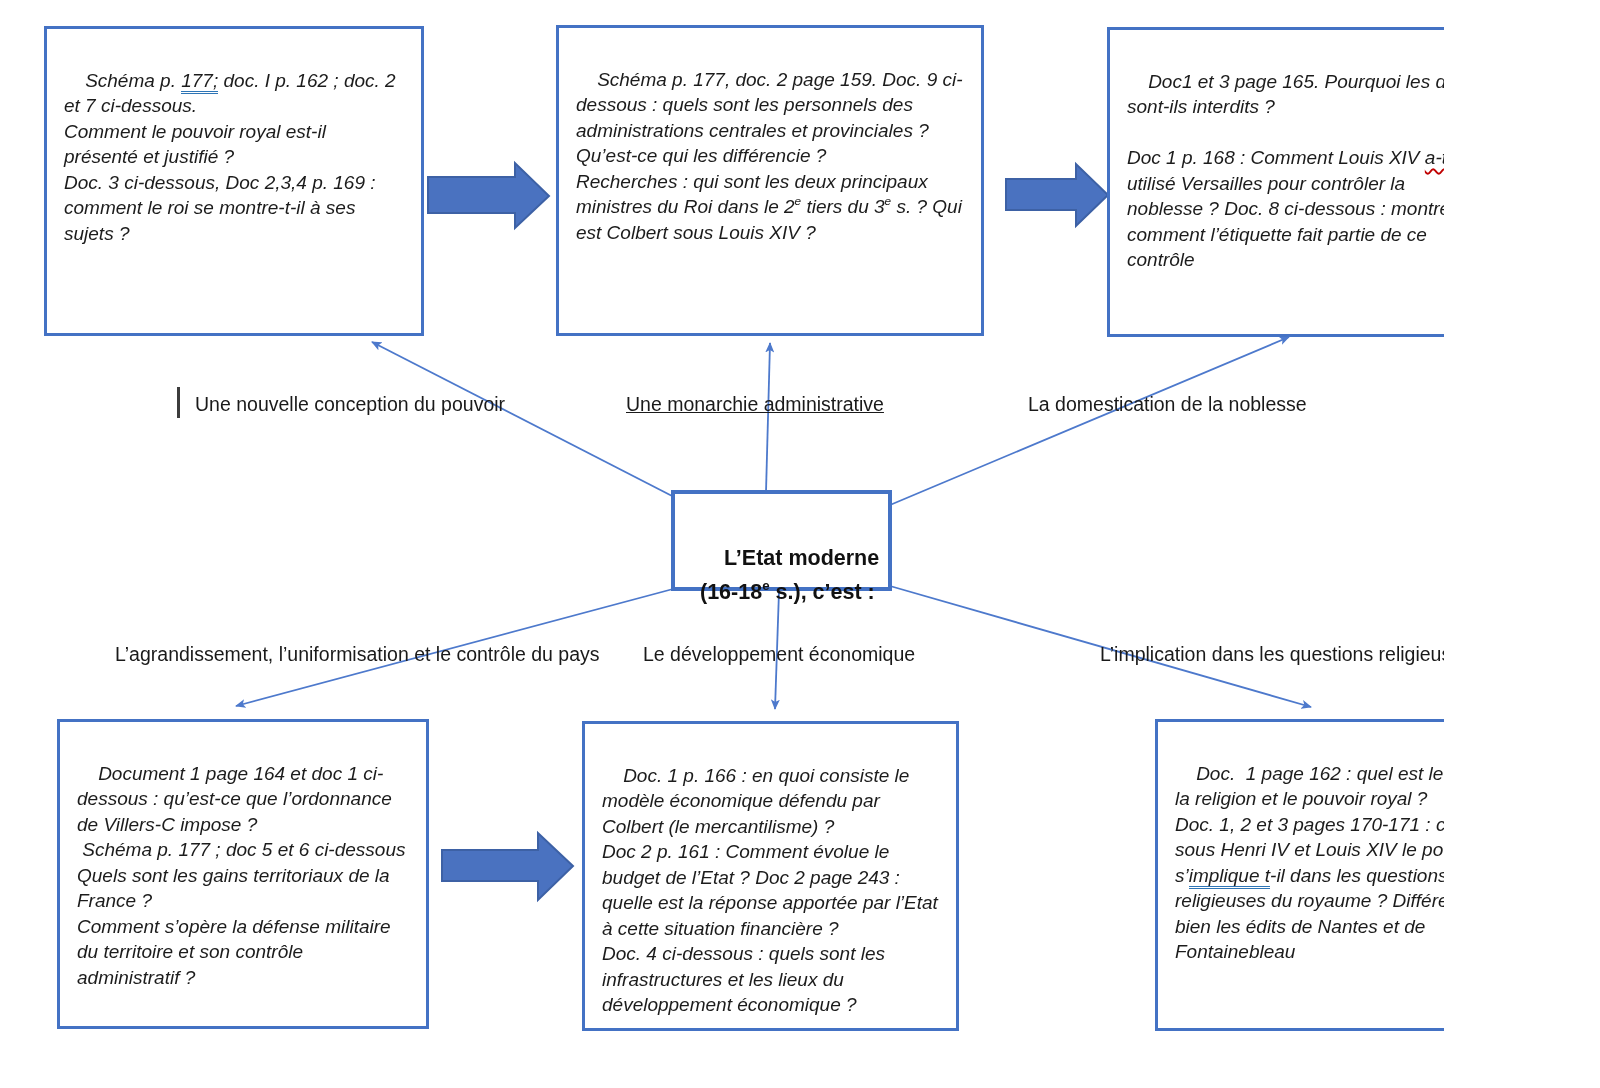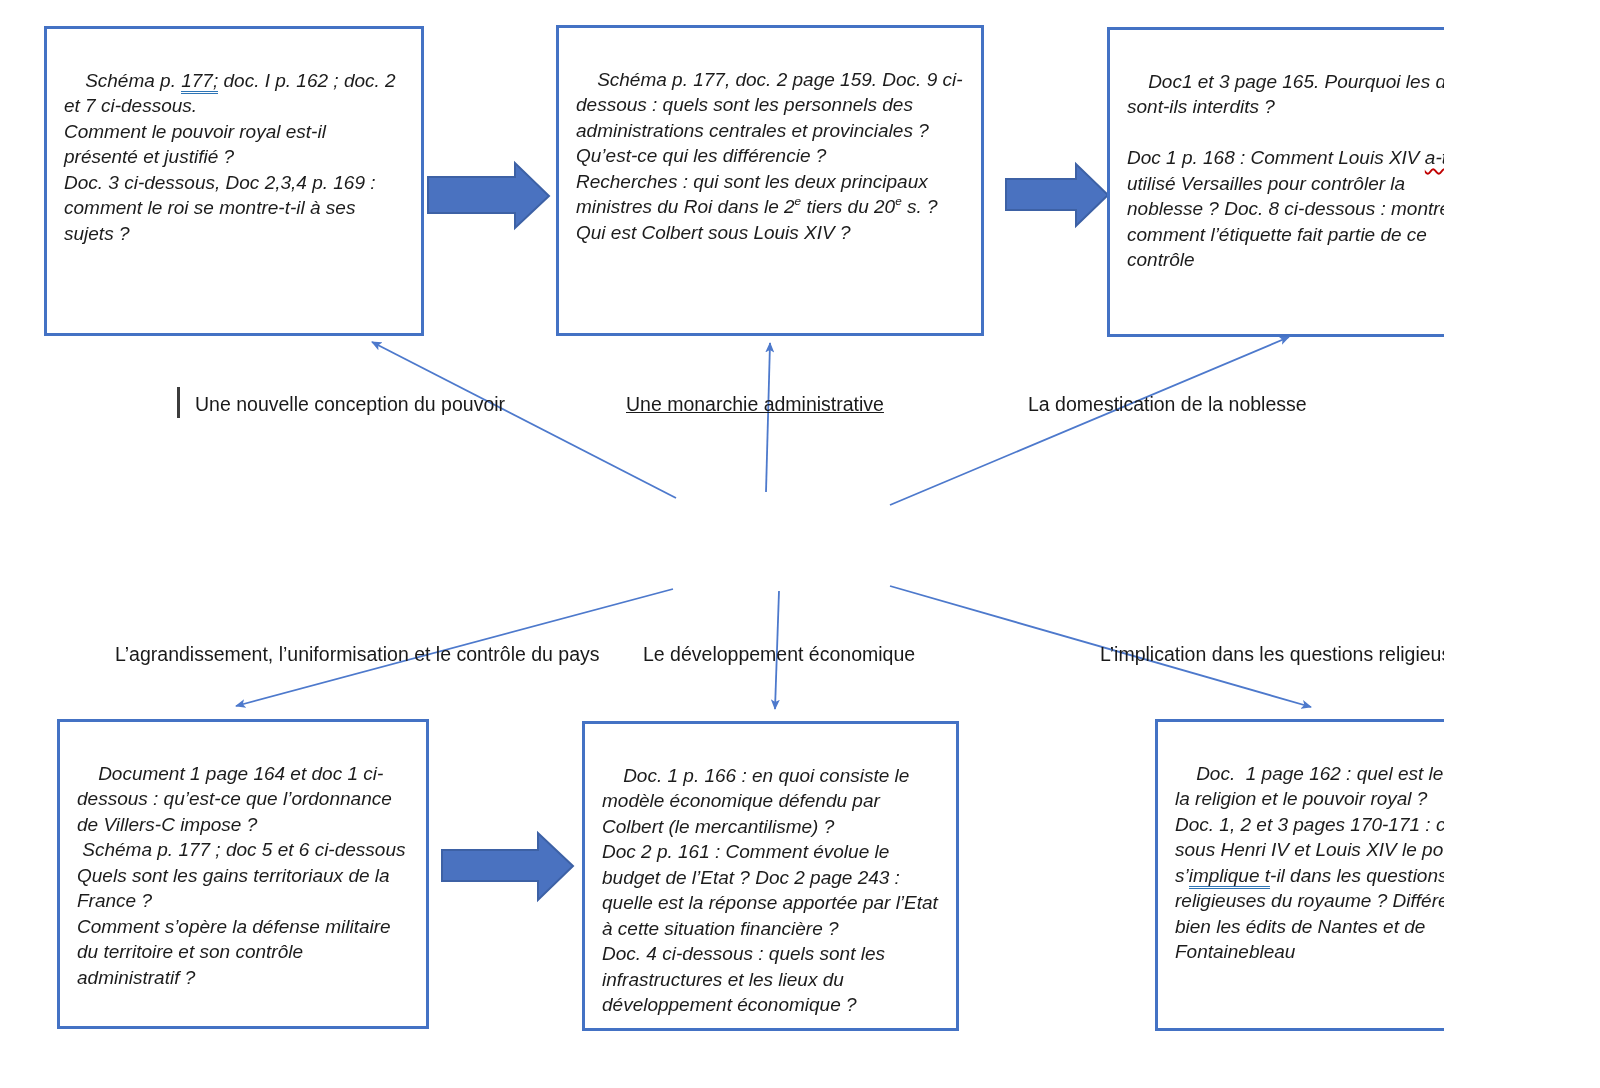--- a/index.html
+++ b/index.html
@@ -57,34 +57,38 @@
 
   <div class="textbox" style="left:44px;top:26px;width:380px;height:310px;">
     <span><span>Schéma p. </span><span class="seg-grammar">177;</span><span> doc. I p. 162 ; doc. 2 et 7 ci-dessous.
 Comment le pouvoir royal est-il présenté et justifié ?
 Doc. 3 ci-dessous, Doc 2,3,4 p. 169 : comment le roi se montre-t-il à ses sujets ?</span></span>
   </div>
 
   <div class="textbox" style="left:556px;top:25px;width:428px;height:311px;">
     <span><span>Schéma p. 177, doc. 2 page 159. Doc. 9 ci-dessous : quels sont les personnels des administrations centrales et provinciales ?
 Qu’est-ce qui les différencie ?
-Recherches : qui sont les deux principaux ministres du Roi dans le 2</span><sup>e</sup><span> tiers du 20</span><sup>e</sup><span> s. ? Qui est Colbert sous Louis XIV ?</span></span>
+Recherches : qui sont les deux principaux ministres du Roi dans le 2</span><sup>e</sup><span> tiers du 3</span><sup>e</sup><span> s. ? Qui est Colbert sous Louis XIV ?</span></span>
   </div>
 
   <div class="textbox" style="left:1107px;top:27px;width:399px;height:310px;">
     <span><span>Doc1 et 3 page 165. Pourquoi les duels sont-ils interdits ?
 
 Doc 1 p. 168 : Comment Louis XIV </span><span class="seg-wavy">a-t-il</span><span> utilisé Versailles pour contrôler la noblesse ? Doc. 8 ci-dessous : montrez comment l’étiquette fait partie de ce contrôle</span></span>
   </div>
 
   <div class="cursor-bar" style="left:177px;top:387px;"></div>
   <div class="flabel" style="left:195px;top:391px;">Une nouvelle conception du pouvoir</div>
   <div class="flabel" style="left:626px;top:391px;text-decoration:underline;">Une monarchie administrative</div>
   <div class="flabel" style="left:1028px;top:391px;">La domestication de la noblesse</div>
 
+  <div class="centerbox" style="left:671px;top:490px;width:221px;height:101px;">
+    <span><span>L’Etat moderne
+(16-18</span><sup>e</sup><span> s.), c’est :</span></span>
+  </div>
 
   <div class="flabel" style="left:76px;top:641px;margin-left:39px;">L’agrandissement, l’uniformisation et le contrôle du pays</div>
   <div class="flabel" style="left:1100px;top:641px;">L’implication dans les questions religieuses</div>
   <div class="flabel" style="left:643px;top:641px;">Le développement économique</div>
 
   <div class="textbox" style="left:57px;top:719px;width:372px;height:310px;">
     <span><span>Document 1 page 164 et doc 1 ci-dessous : qu’est-ce que l’ordonnance de Villers-C impose ?
  Schéma p. 177 ; doc 5 et 6 ci-dessous
 Quels sont les gains territoriaux de la France ?
 Comment s’opère la défense militaire du territoire et son contrôle administratif ?</span></span>

